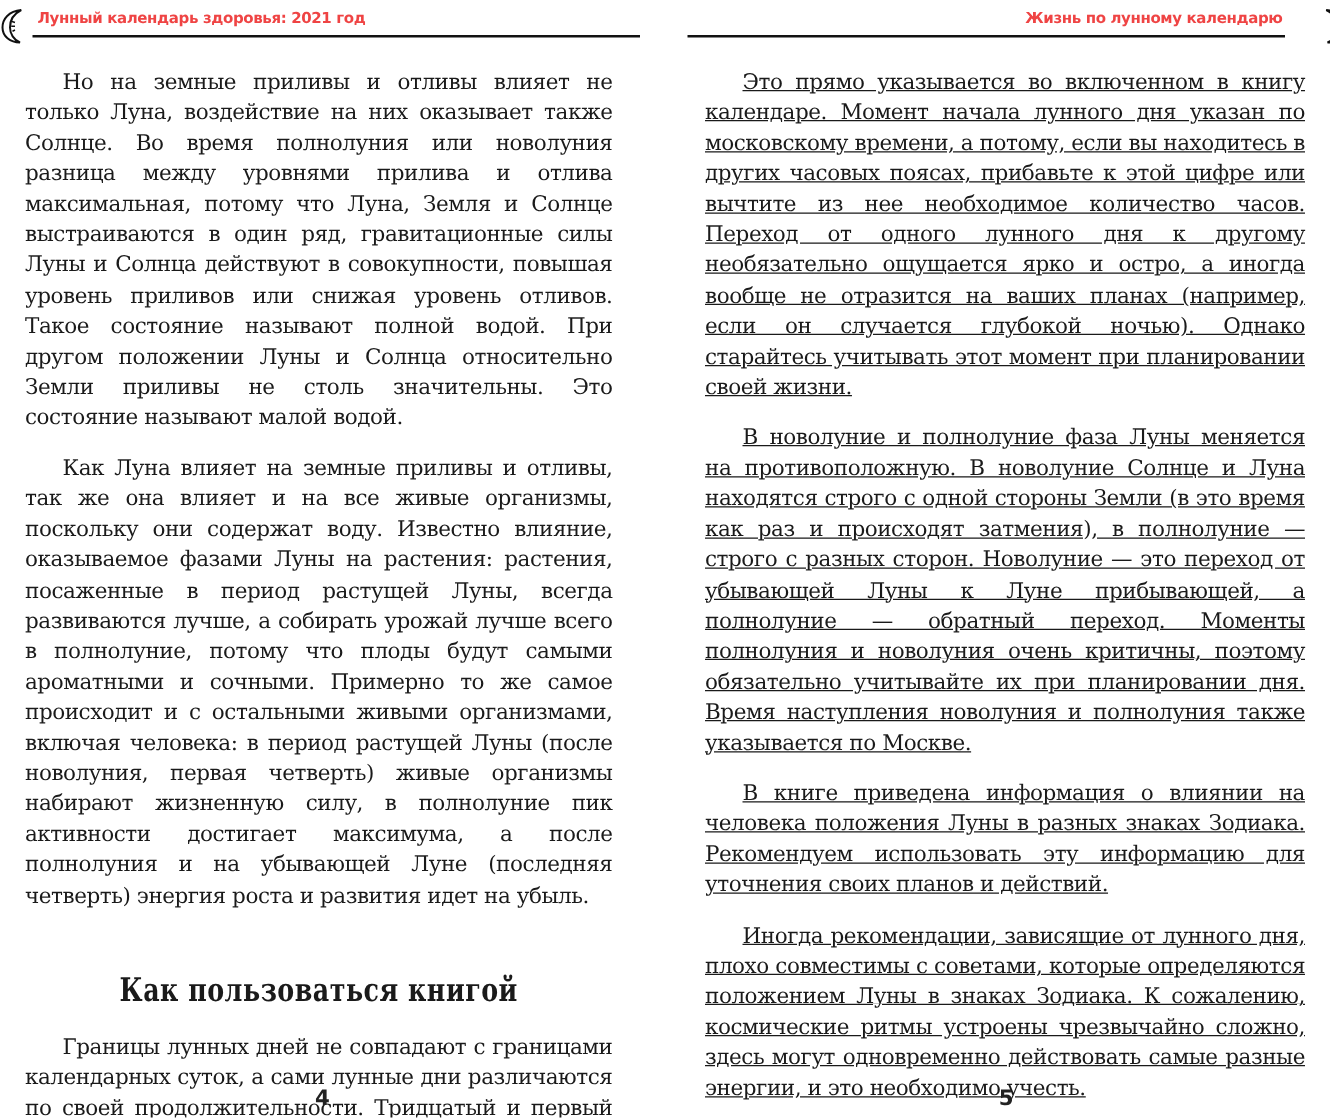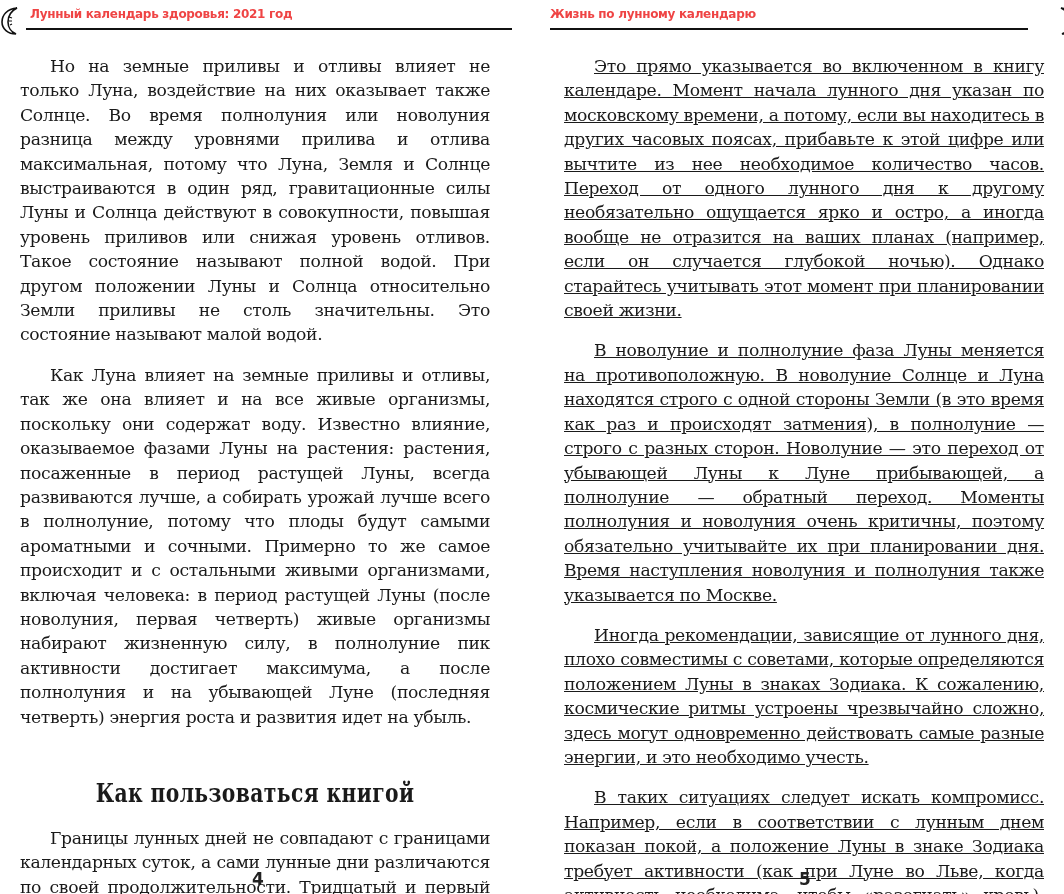--- a/index.html
+++ b/index.html
@@ -3,21 +3,21 @@
 <meta charset="utf-8">
 <style>
   html, body { margin:0; padding:0; background:#ffffff; }
   body { width:1064px; height:894px; position:relative; overflow:hidden; color:#1a1a1a; }
   .page { position:absolute; top:0; height:894px; }
   .page.left { left:0; width:532px; }
   .page.right { left:532px; width:532px; }
 
   .running-head { position:absolute; top:4px; height:26px; display:flex; align-items:flex-end; }
   .page.left .running-head { left:0; width:512px; }
-  .page.right .running-head { left:18px; width:512px; justify-content:flex-start; }
+  .page.right .running-head { left:18px; width:512px; justify-content:flex-end; }
   .rh-text { font-family:"DejaVu Sans", sans-serif; font-size:12px; font-weight:bold; letter-spacing:-0.3px; color:#ef4444; line-height:20px; padding-bottom:6px; }
   .rh-rule { position:absolute; bottom:0; height:2px; background:#111; }
   .page.left .rh-rule { left:26px; right:0; }
   .page.right .rh-rule { left:0; right:34px; }
   .moon { position:absolute; top:2px; width:26px; height:30px; }
   .page.left .moon { left:0; }
   .page.right .moon { right:-16px; }
 
   .body-text { position:absolute; top:38px; font-family:"DejaVu Serif", serif; font-size:17.2px; line-height:24.4px; text-align:justify; color:#1a1a1a; letter-spacing:-0.35px; }
   .page.left .body-text { left:4px; width:502px; }
@@ -59,18 +59,19 @@
     <div class="rh-rule"></div>
     <svg class="moon" viewBox="0 0 26 30">
       <path d="M9 2 C19 3 24 9 24 16 C24 23 18 28 10 28 C15 26 18 21 18 16 C18 10 15 5 9 2 Z" fill="none" stroke="#111" stroke-width="1.6"></path>
       <path d="M17 11 L14 12 M17 15 L14 15 M16 19 L14 18" stroke="#111" stroke-width="1.2"></path>
     </svg>
   </div>
 
   <div class="body-text">
     <p class="para">Это прямо указывается во включенном в книгу кален­даре. Момент начала лунного дня указан по московскому времени, а потому, если вы находитесь в других часовых поясах, прибавьте к этой цифре или вычтите из нее необ­ходимое количество часов. Переход от одного лунного дня к другому необязательно ощущается ярко и остро, а иногда вообще не отразится на ваших планах (например, если он случается глубокой ночью). Однако старайтесь учитывать этот момент при планировании своей жизни.</p>
     <p class="para">В новолуние и полнолуние фаза Луны меняется на про­тивоположную. В новолуние Солнце и Луна находятся строго с одной стороны Земли (в это время как раз и проис­ходят затмения), в полнолуние — строго с разных сторон. Новолуние — это переход от убывающей Луны к Луне при­бывающей, а полнолуние — обратный переход. Моменты полнолуния и новолуния очень критичны, поэтому обяза­тельно учитывайте их при планировании дня. Время на­ступления новолуния и полнолуния также указывается по Москве.</p>
+    <p class="para">В книге приведена информация о влиянии на человека положения Луны в разных знаках Зодиака. Рекомендуем использовать эту информацию для уточнения своих пла­нов и действий.</p>
     <p class="para">Иногда рекомендации, зависящие от лунного дня, пло­хо совместимы с советами, которые определяются положе­нием Луны в знаках Зодиака. К сожалению, космические ритмы устроены чрезвычайно сложно, здесь могут одно­временно действовать самые разные энергии, и это необхо­димо учесть.</p>
     <p class="para">В таких ситуациях следует искать компромисс. Например, если в соответствии с лунным днем показан покой, а положение Луны в знаке Зодиака требует актив­ности (как при Луне во Льве, когда активность необходи­ма, чтобы «разогнать» кровь), имеет смысл отказаться от</p>
   </div>
 
   <div class="page-number">5</div>
 </div>
 
 </body></html>

